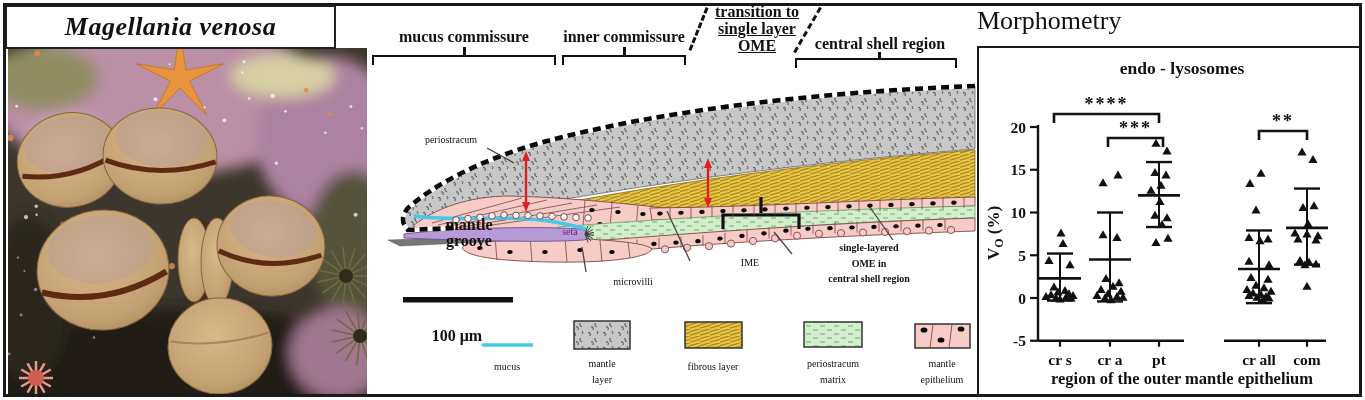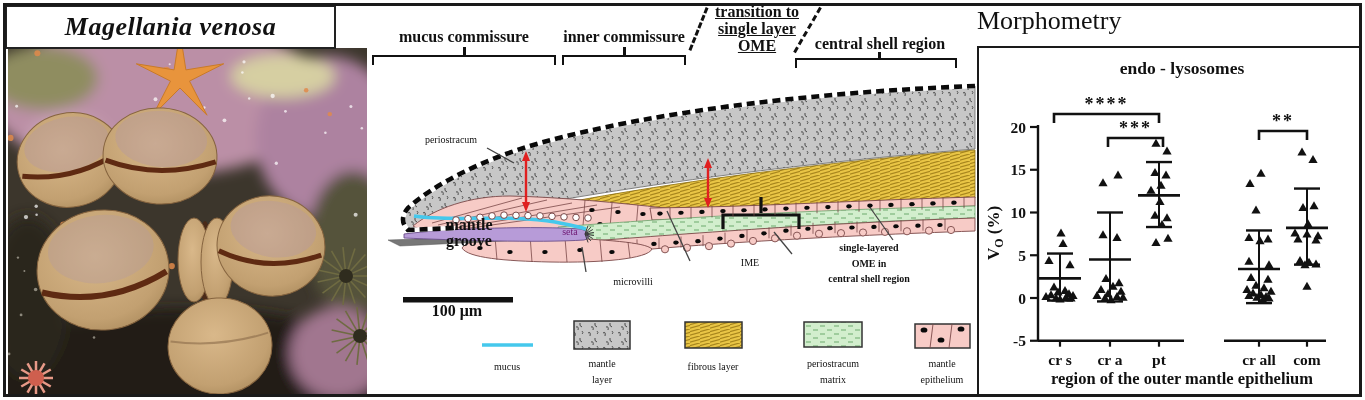--- a/index.html
+++ b/index.html
@@ -455,21 +455,21 @@
     <div>groove</div>
   </div>
   <div class="dlabel" style="left:570px;top:224px;color:#701a75;">seta</div>
   <div class="dlabel" style="left:588px;top:274px;margin-left:45px;">microvilli</div>
   <div class="dlabel" style="left:750px;top:255px;">IME</div>
   <div class="dlabel bold" style="left:869px;top:240px;line-height:15.5px;">
     <div>single-layered</div>
     <div>OME in</div>
     <div>central shell region</div>
   </div>
-  <div class="dlabel bold big" style="left:457px;top:303px;">100 μm</div>
+  <div class="dlabel bold big" style="left:457px;top:328px;">100 μm</div>
 
   <div class="dlabel" style="left:507px;top:359px;">mucus</div>
   <div class="dlabel" style="left:602px;top:356px;">
     <div>mantle</div>
     <div>layer</div>
   </div>
   <div class="dlabel" style="left:713px;top:359px;">fibrous layer</div>
   <div class="dlabel" style="left:833px;top:356px;">
     <div>periostracum</div>
     <div>matrix</div>

